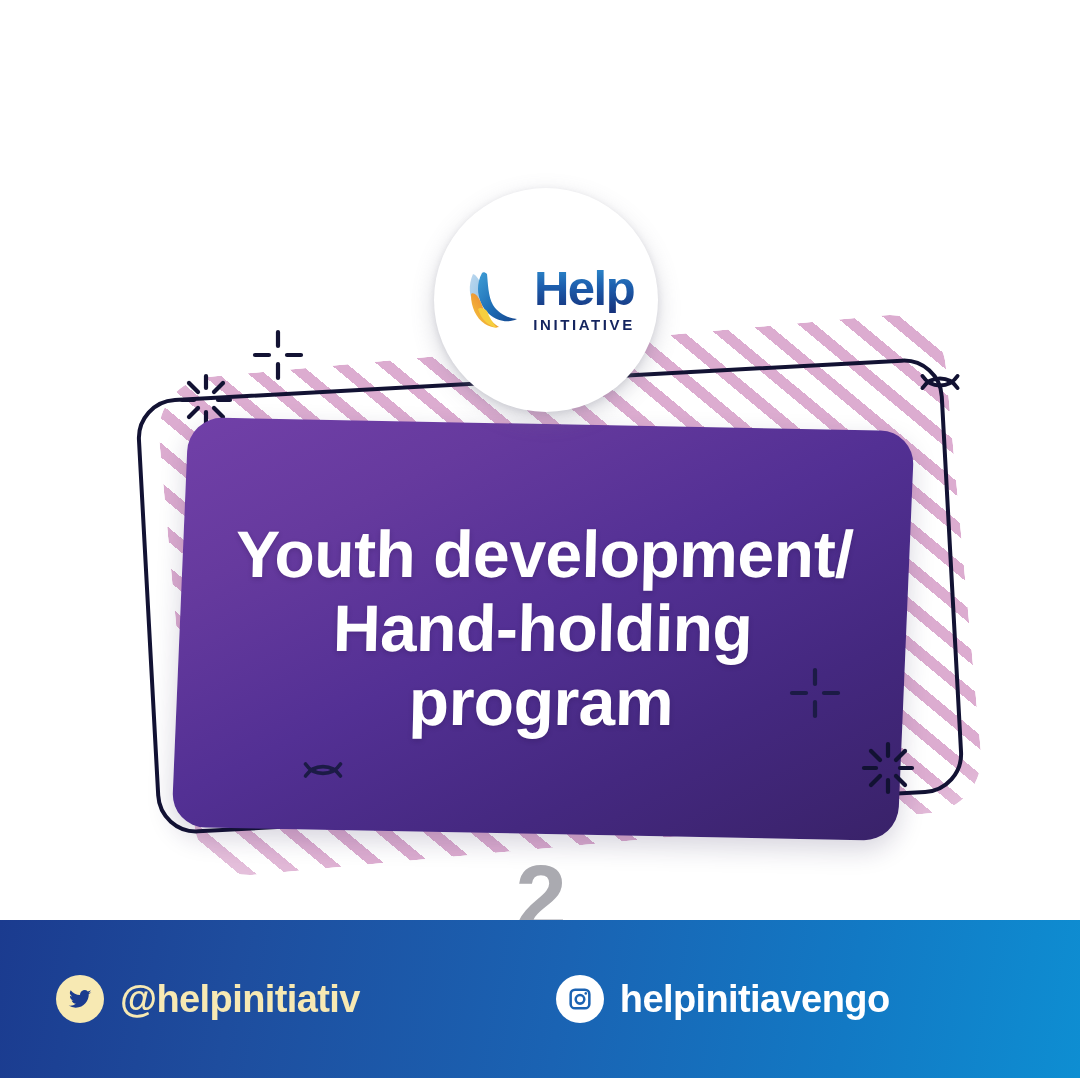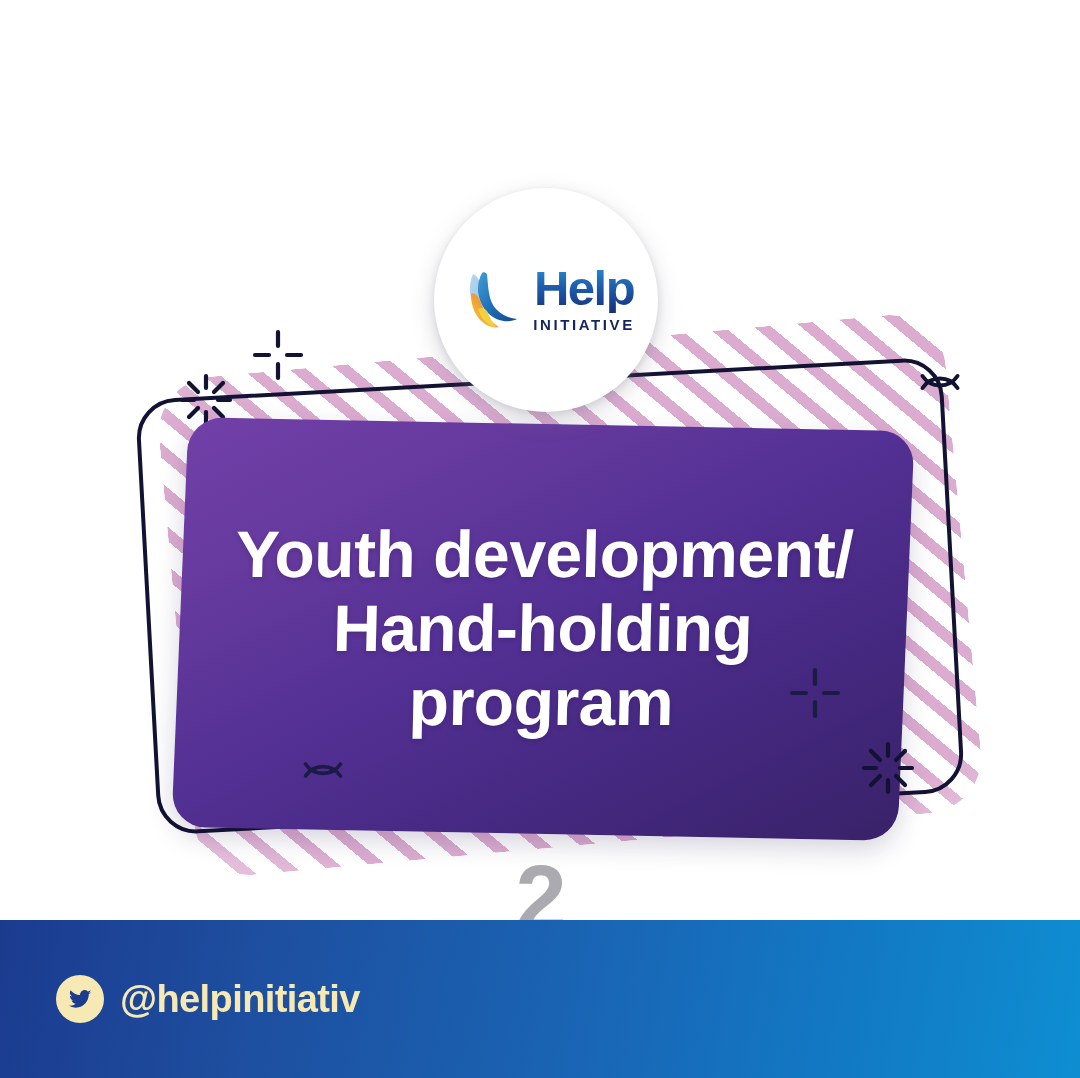--- a/index.html
+++ b/index.html
@@ -329,16 +329,26 @@
 
     <div class="handle handle-twitter">
       <span class="icon-circle cream">
         <svg viewBox="0 0 32 32" width="26" height="26" aria-hidden="true">
           <path fill="#1b3b8f" d="M30 7.6c-1 .45-2.1.76-3.25.9a5.68 5.68 0 0 0 2.49-3.13 11.3 11.3 0 0 1-3.59 1.37A5.66 5.66 0 0 0 16 9.9c0 .44.05.87.15 1.28A16.06 16.06 0 0 1 4.5 5.27a5.66 5.66 0 0 0 1.75 7.55 5.6 5.6 0 0 1-2.56-.71v.07a5.66 5.66 0 0 0 4.54 5.55 5.7 5.7 0 0 1-2.55.1 5.67 5.67 0 0 0 5.29 3.93A11.36 11.36 0 0 1 2 24.1a16.02 16.02 0 0 0 8.68 2.54c10.41 0 16.11-8.62 16.11-16.1 0-.25 0-.49-.02-.73A11.5 11.5 0 0 0 30 7.6z"></path>
         </svg>
       </span>
       <span class="handle-text cream">@helpinitiativ</span>
     </div>
 
+    <div class="handle handle-instagram">
+      <span class="icon-circle white">
+        <svg viewBox="0 0 32 32" width="26" height="26" aria-hidden="true">
+          <rect x="4.5" y="4.5" width="23" height="23" rx="5.5" ry="5.5" fill="none" stroke="#1b63b3" stroke-width="3.1"></rect>
+          <circle cx="16" cy="16.4" r="5.3" fill="none" stroke="#1b63b3" stroke-width="3.1"></circle>
+          <circle cx="23.1" cy="9.1" r="1.6" fill="#1b63b3"></circle>
+        </svg>
+      </span>
+      <span class="handle-text white">helpinitiavengo</span>
+    </div>
 
   </div>
 
 </div>
 
 </body></html>

